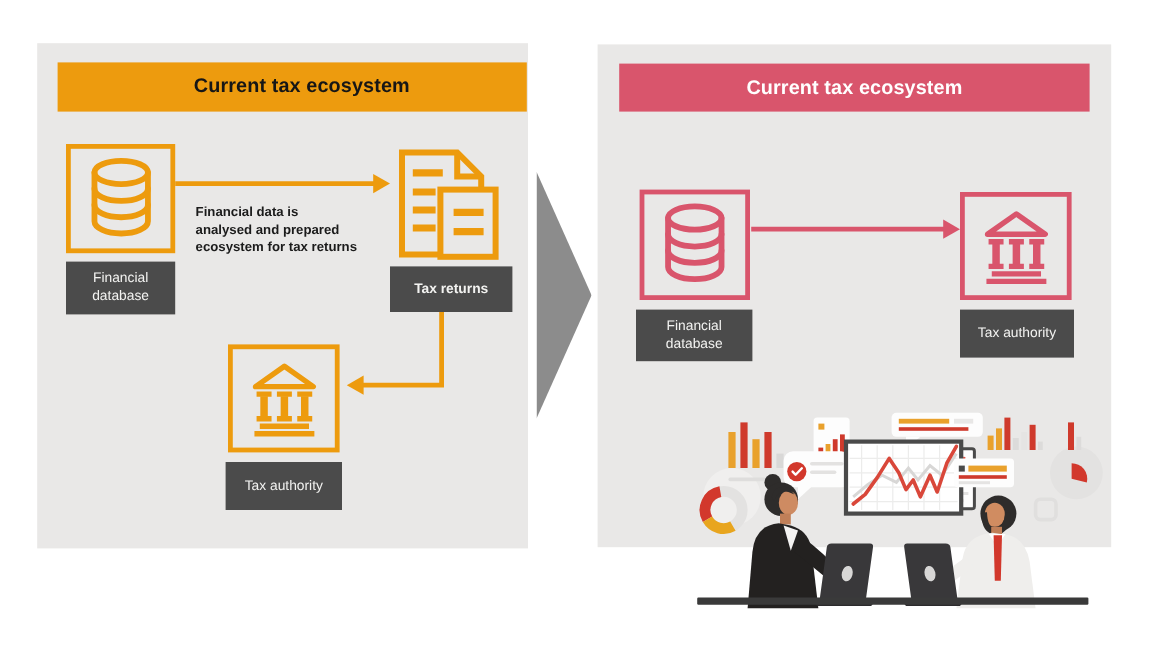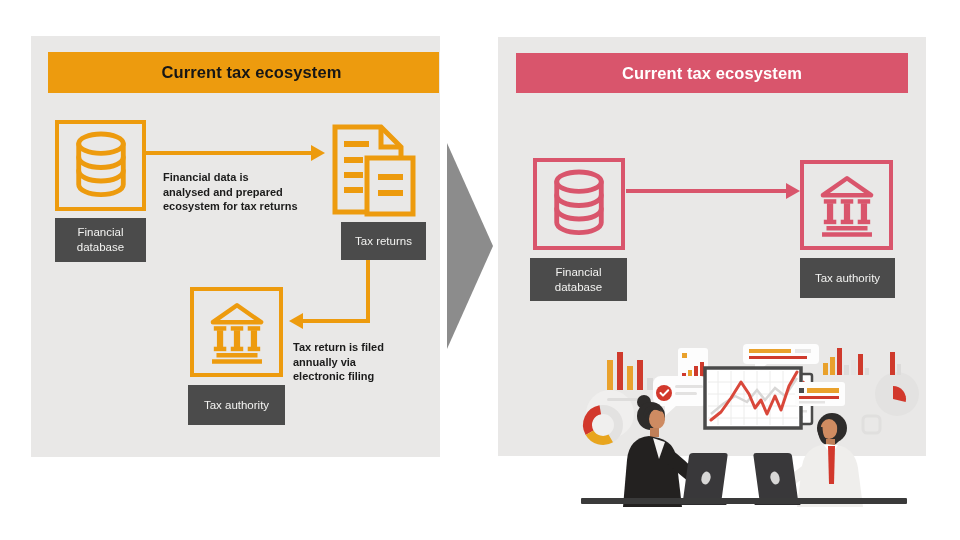--- a/index.html
+++ b/index.html
@@ -81,21 +81,21 @@
         <line x1="19" y1="24" x2="44" y2="24" stroke-width="6"></line>
         <line x1="19" y1="40" x2="38" y2="40" stroke-width="6"></line>
         <line x1="19" y1="55" x2="38" y2="55" stroke-width="6"></line>
         <line x1="19" y1="70" x2="38" y2="70" stroke-width="6"></line>
       </g>
       <rect x="42" y="38" width="46" height="56" fill="#E9E8E7" stroke="#ED9B0E" stroke-width="5"></rect>
       <line x1="53" y1="57" x2="78" y2="57" stroke="#ED9B0E" stroke-width="6"></line>
       <line x1="53" y1="73" x2="78" y2="73" stroke="#ED9B0E" stroke-width="6"></line>
     </svg>
   </div>
-  <div class="node-label" style="left:310px;top:186px;width:85px;height:38px;">
+  <div class="node-label" style="left:294px;top:186px;width:102px;height:38px;font-weight:bold;">
     <span>Tax returns</span>
   </div>
 
   <div class="icon-box border-orange" style="left:159px;top:251px;width:93px;height:90px;">
     <svg width="66" height="66" viewBox="0 0 74 74">
       <path d="M10 26 L37 7 L64 26 Z" fill="none" stroke="#ED9B0E" stroke-width="5" stroke-linejoin="round"></path>
       <g stroke="#ED9B0E">
         <g stroke-width="5">
           <line x1="11" y1="33" x2="25" y2="33"></line>
             <line x1="30" y1="33" x2="44" y2="33"></line>
@@ -111,23 +111,20 @@
             <line x1="37" y1="35" x2="37" y2="54"></line>
             <line x1="56" y1="35" x2="56" y2="54"></line>
         </g>
       </g>
     </svg>
   </div>
   <div class="node-label" style="left:157px;top:349px;width:97px;height:40px;">
     <span>Tax authority</span>
   </div>
 
-  <div class="flow-text" style="left:262px;top:304px;width:140px;">Tax return is filed
-annually via
-electronic filing</div>
 </div>
 
 <div class="transition-arrow"></div>
 
 <div class="panel" style="left:498px;top:37px;width:428px;height:419px;">
 
   <div class="panel-header hdr-pink" style="left:18px;top:16px;width:392px;height:40px;">
     <span>Current tax ecosystem</span>
   </div>
 

